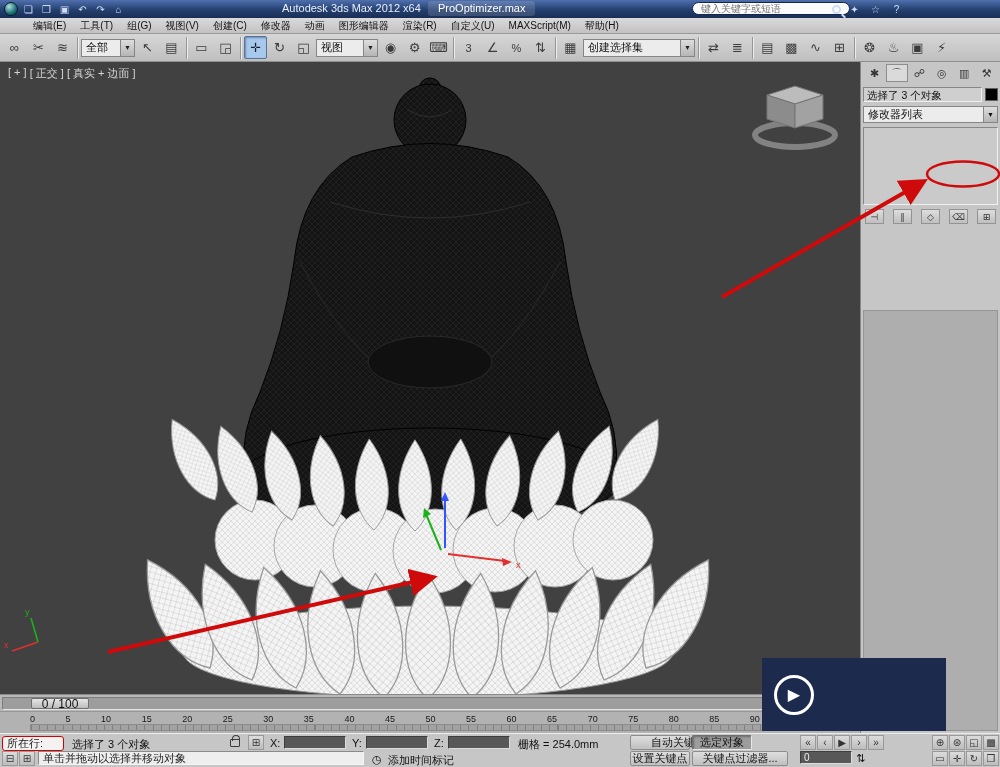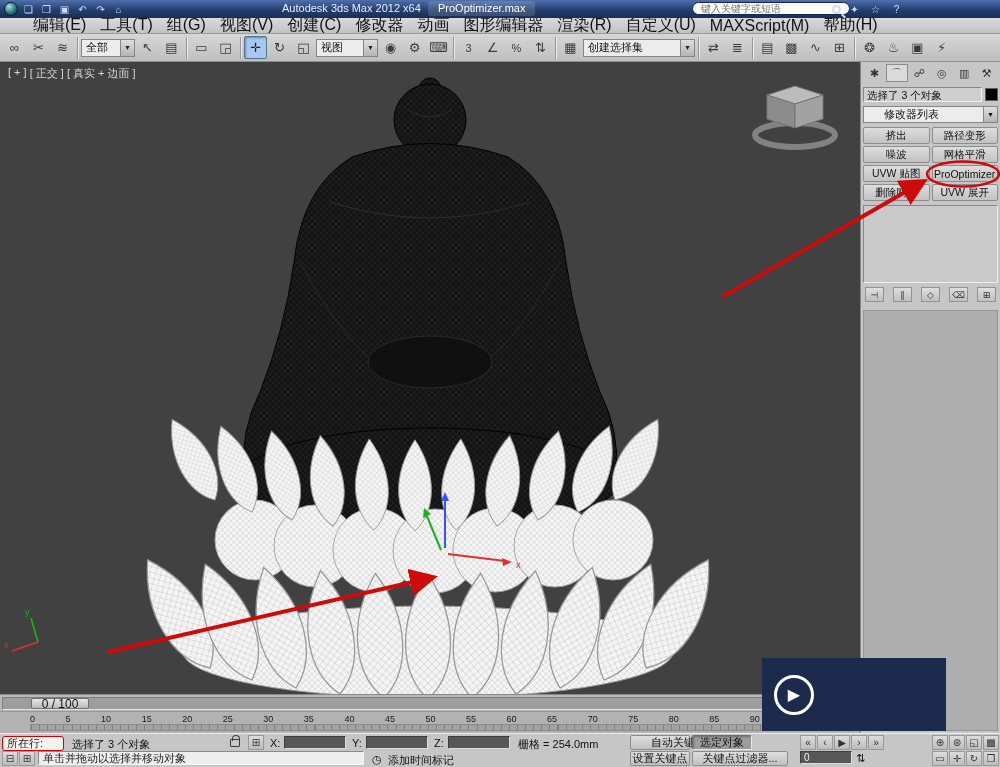--- a/index.html
+++ b/index.html
@@ -12,21 +12,21 @@
   .qicon { width:15px; height:14px; display:flex; align-items:center; justify-content:center; font-size:10px; color:#cfdcf5; }
   .title-text { position:absolute; left:282px; top:2px; font-size:11px; color:#e8eefc; white-space:nowrap; }
   .file-pill { position:absolute; left:428px; top:1px; height:15px; line-height:15px; padding:0 10px; background:rgba(255,255,255,.14); border-radius:3px; font-size:11px; color:#ffffff; white-space:nowrap; }
   .searchbox { position:absolute; right:150px; top:2px; width:158px; height:13px; background:#fbfbfb; border:1px solid #12264a; border-radius:7px; color:#777; font-size:10px; line-height:12px; padding-left:8px; overflow:hidden; white-space:nowrap; }
   .t-icons { position:absolute; right:96px; top:2px; display:flex; gap:6px; align-items:center; }
   .mag { width:9px; height:9px; border:2px solid #cfdcf5; border-radius:50%; position:relative; }
   .mag::after { content:""; position:absolute; width:5px; height:2px; background:#cfdcf5; transform:rotate(45deg); left:7px; top:8px; }
 
   
   .menubar { height:16px; background:linear-gradient(#dadada,#c2c2c2); border-bottom:1px solid #9a9a9a; display:flex; align-items:center; padding-left:26px; }
-  .mitem { padding:0 7px; font-size:16px; color:#111; white-space:nowrap; }
+  .mitem { padding:0 7px; font-size:10px; color:#111; white-space:nowrap; }
 
   
   .toolbar { height:28px; background:linear-gradient(#d6d6d6,#bfbfbf); border-bottom:1px solid #8f8f8f; display:flex; align-items:center; padding:0 3px; gap:1px; }
   .tbtn { width:23px; height:23px; display:flex; align-items:center; justify-content:center; font-size:13px; color:#3b3b3b; border:1px solid transparent; border-radius:2px; flex:0 0 auto; }
   .tbtn.small { font-size:11px; }
   .tbtn.active { background:#a9c9ec; border-color:#54749c; box-shadow:inset 1px 1px 2px rgba(10,20,60,.35); color:#123; }
   .tsep { width:1px; height:22px; background:#969696; box-shadow:1px 0 0 #ececec; margin:0 2px; flex:0 0 auto; }
   .tcombo { height:18px; background:#ececec; border:1px solid #858585; display:flex; align-items:center; font-size:11px; color:#111; flex:0 0 auto; }
   .tcombo .cap { padding:0 4px; white-space:nowrap; overflow:hidden; }
   .tcombo .arrow { margin-left:auto; width:14px; height:16px; border-left:1px solid #858585; background:linear-gradient(#dedede,#b5b5b5); display:flex; align-items:center; justify-content:center; font-size:7px; color:#222; }
@@ -38,21 +38,21 @@
 
   
   .cmdpanel { position:absolute; right:0; top:62px; width:140px; height:671px; background:#c6c6c6; border-left:1px solid #878787; z-index:4; padding:2px; }
   .ptabs { display:flex; height:18px; margin-bottom:4px; }
   .ptab { flex:1; display:flex; align-items:center; justify-content:center; font-size:11px; color:#333; border:1px solid transparent; }
   .ptab.active { background:#dadada; border-color:#8d8d8d; }
   .objrow { display:flex; gap:3px; align-items:center; height:16px; margin-bottom:4px; }
   .objfield { flex:1; height:15px; line-height:14px; background:#cfcfcf; border:1px solid; border-color:#878787 #efefef #efefef #878787; font-size:10.5px; padding:0 3px; white-space:nowrap; overflow:hidden; }
   .swatch { width:13px; height:13px; background:#000; border:1px solid #5e5e5e; flex:0 0 auto; }
   .modlist { height:17px; margin-bottom:4px; background:#ececec; border:1px solid #858585; display:flex; align-items:center; font-size:11px; }
-  .modlist .cap { padding:0 20px; }
+  .modlist .cap { padding:0 4px; }
   .modlist .arrow { margin-left:auto; width:14px; height:15px; border-left:1px solid #858585; background:linear-gradient(#dedede,#b5b5b5); display:flex; align-items:center; justify-content:center; font-size:7px; }
   .modgrid { display:grid; grid-template-columns:1fr 1fr; gap:2px; margin-bottom:4px; }
   .modbtn { height:17px; background:linear-gradient(#dedede,#c2c2c2); border:1px solid #8d8d8d; border-radius:2px; font-size:10.5px; display:flex; align-items:center; justify-content:center; white-space:nowrap; overflow:hidden; color:#111; }
   .stackbox { height:78px; background:#cacaca; border:1px solid; border-color:#878787 #efefef #efefef #878787; margin-bottom:4px; }
   .stackicons { display:flex; justify-content:space-between; padding:0 2px; margin-bottom:4px; }
   .sicon { width:19px; height:15px; border:1px solid #939393; background:linear-gradient(#dedede,#bfbfbf); font-size:9px; display:flex; align-items:center; justify-content:center; color:#333; }
   .rollarea { position:absolute; left:2px; right:2px; top:248px; bottom:2px; background:#aeaeae; border:1px solid #959595; }
 
   
   .timeslider { width:860px; height:17px; background:#b8b8b8; border-top:1px solid #8a8a8a; display:flex; align-items:center; padding:0 2px; }
@@ -280,30 +280,20 @@
     <span class="ptab">▥</span>
     <span class="ptab">⚒</span>
   </div>
   <div class="objrow">
     <div class="objfield">选择了 3 个对象</div>
     <div class="swatch"></div>
   </div>
   <div class="modlist">
     <span class="cap">修改器列表</span>
     <span class="arrow">▼</span>
-  </div>
-  <div class="modgrid">
-    <div class="modbtn">挤出</div>
-    <div class="modbtn">路径变形</div>
-    <div class="modbtn">噪波</div>
-    <div class="modbtn">网格平滑</div>
-    <div class="modbtn">UVW 贴图</div>
-    <div class="modbtn">ProOptimizer</div>
-    <div class="modbtn">删除网格</div>
-    <div class="modbtn">UVW 展开</div>
   </div>
   <div class="stackbox"></div>
   <div class="stackicons">
     <span class="sicon">⊣</span>
     <span class="sicon">∥</span>
     <span class="sicon">◇</span>
     <span class="sicon">⌫</span>
     <span class="sicon">⊞</span>
   </div>
   <div class="rollarea"></div>

